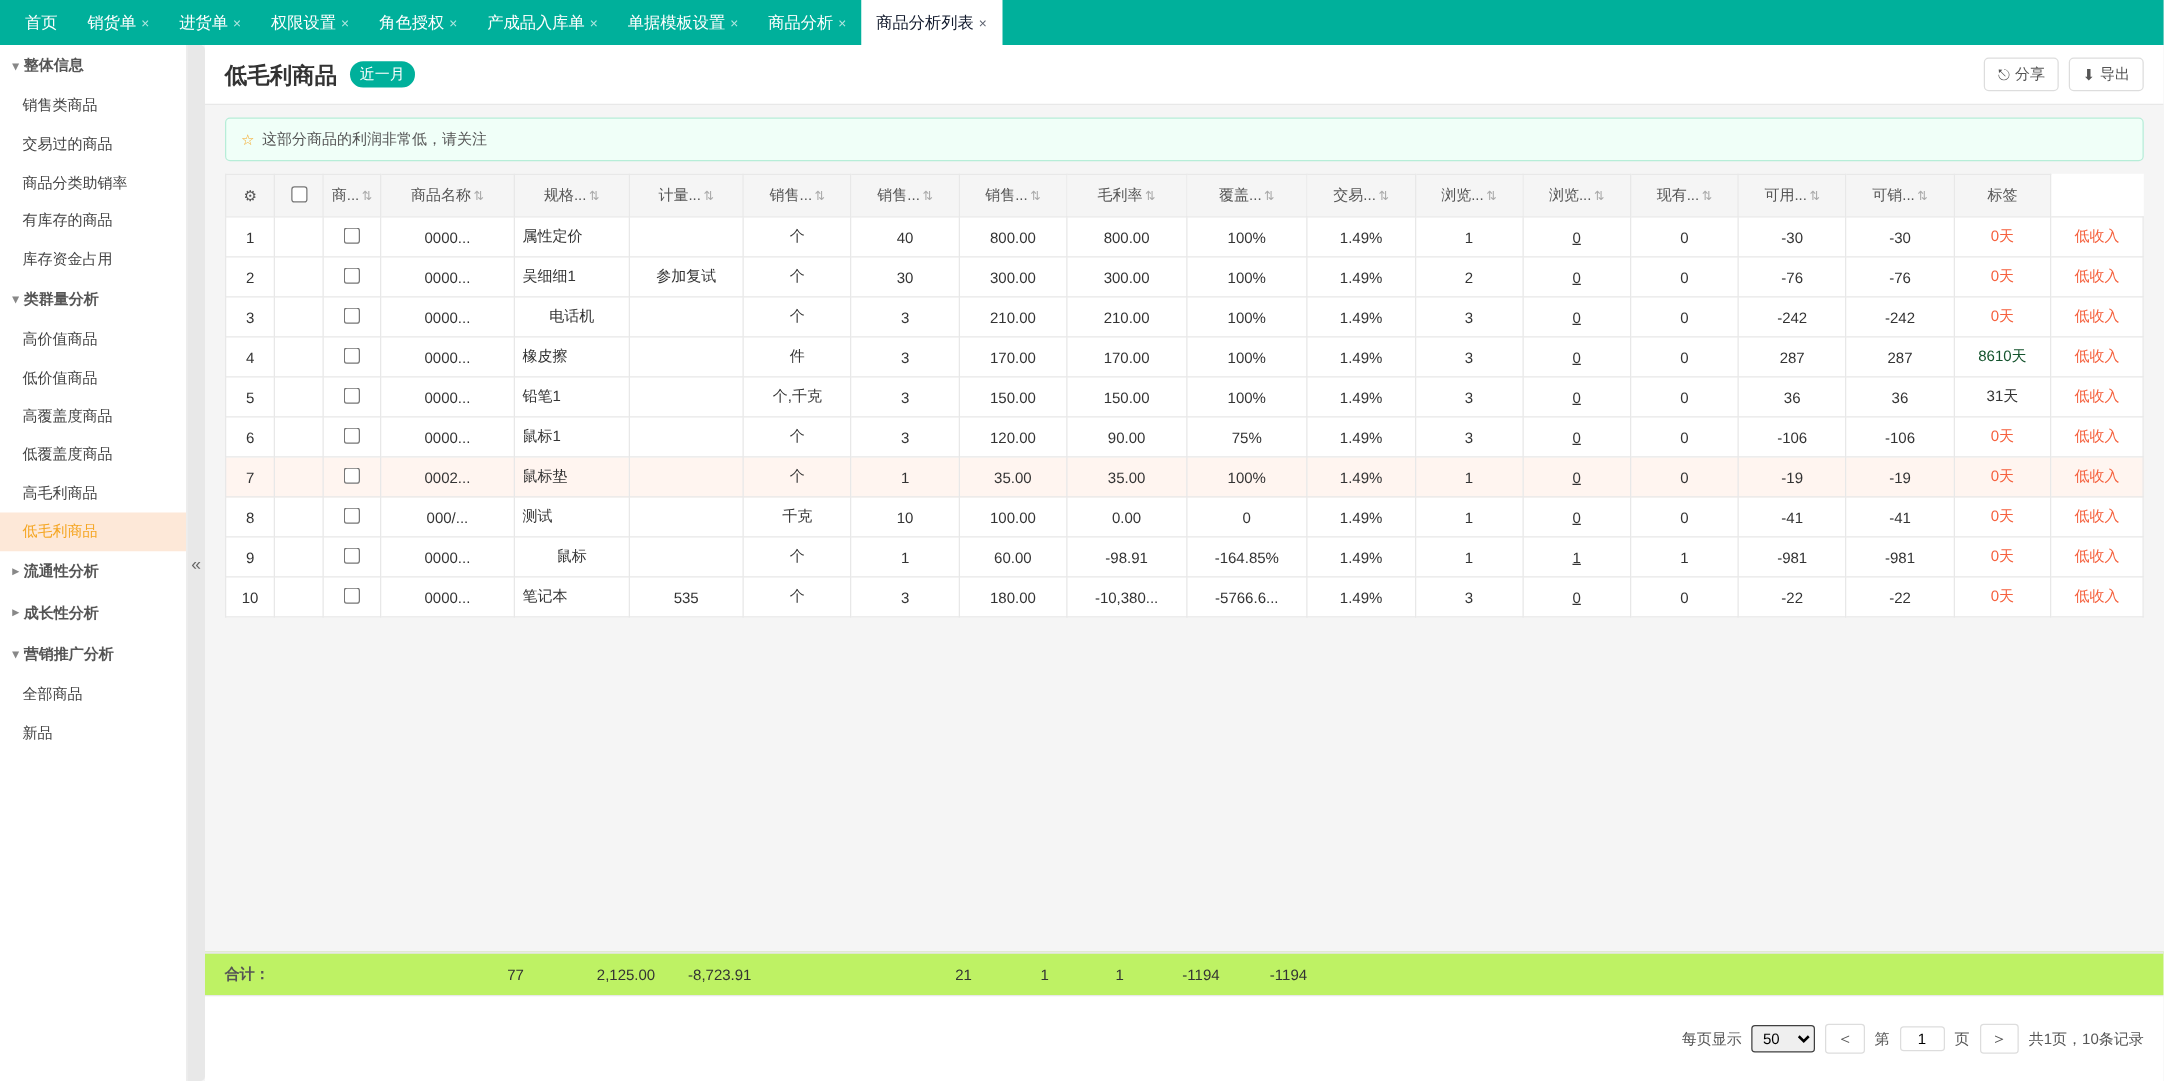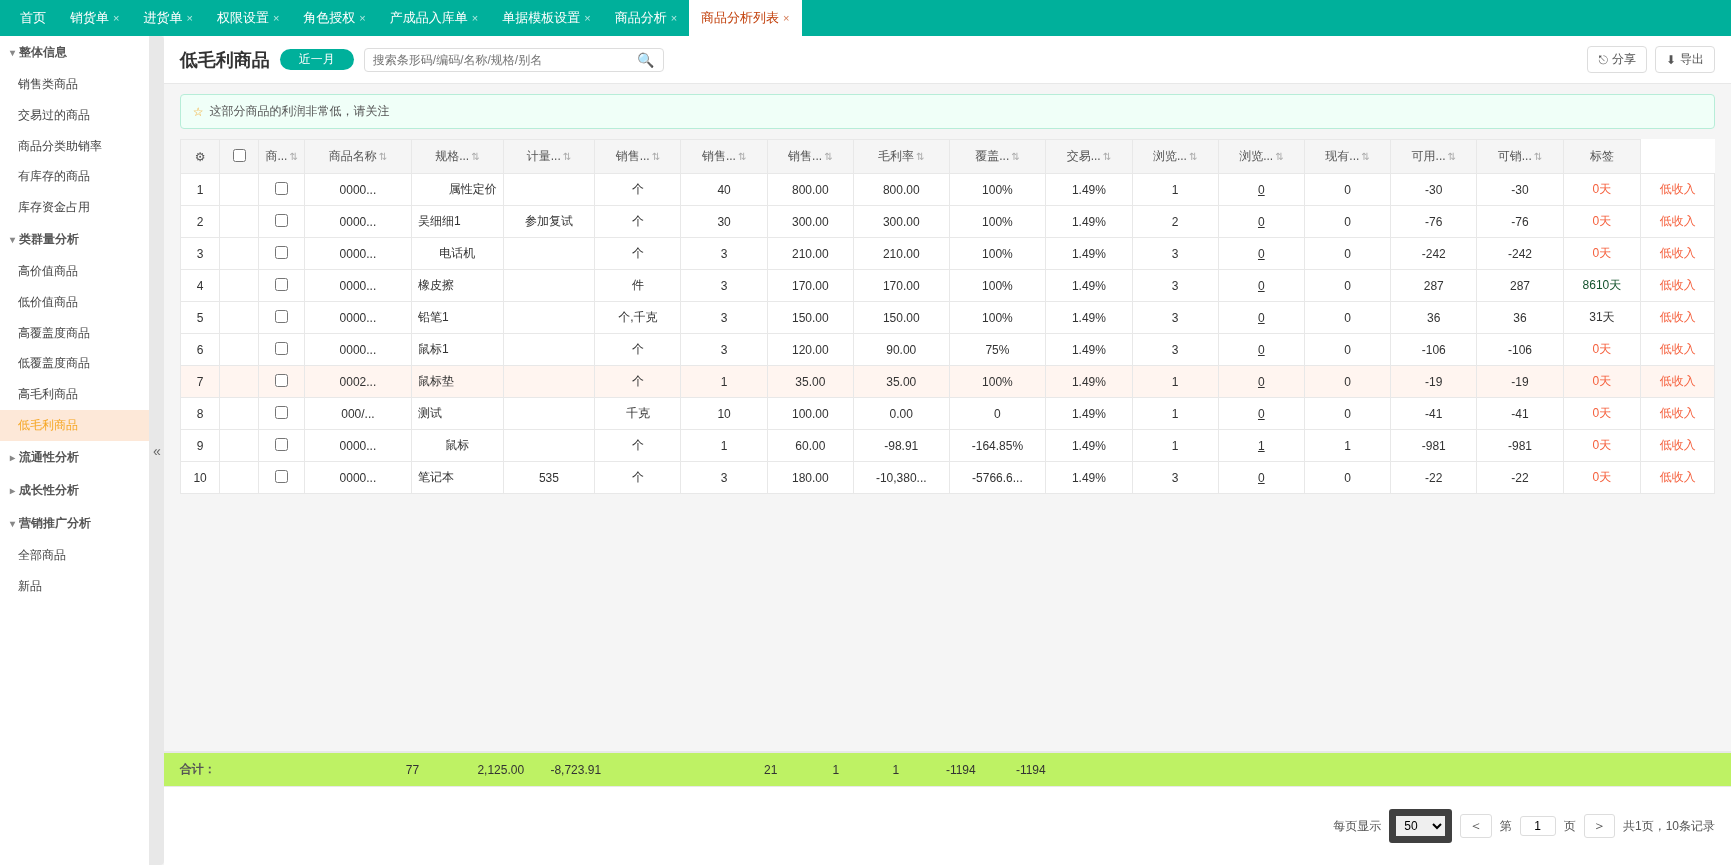--- a/index.html
+++ b/index.html
@@ -15,21 +15,21 @@
     }
     .top-nav-item {
       color: #fff;
       padding: 0 12px;
       height: 36px;
       line-height: 36px;
       cursor: pointer;
       font-size: 13px;
       white-space: nowrap;
     }
-    .top-nav-item.active { background: #fff; color: #c2410c; }
+    .top-nav-item.active { background: #fff; color: #0f172a; }
     .top-nav-item .close-x { margin-left: 4px; font-size: 11px; opacity: 0.7; }
 
     
     .main-layout { display: flex; height: calc(100vh - 36px); }
 
     
     .sidebar {
       width: 150px;
       background: #fff;
       border-right: 1px solid #e8e8e8;
@@ -65,21 +65,21 @@
       padding: 10px 16px;
       display: flex;
       align-items: center;
       border-bottom: 1px solid #e8e8e8;
       gap: 10px;
     }
     .page-title { font-size: 18px; font-weight: bold; color: #333; }
     .date-badge {
       background: #00b09b;
       color: #fff;
-      padding: 2px 19px;
+      padding: 2px 8px;
       border-radius: 12px;
       font-size: 12px;
       cursor: pointer;
     }
     .search-box {
       display: flex;
       align-items: center;
       border: 1px solid #ddd;
       border-radius: 4px;
       padding: 3px 8px;
@@ -167,21 +167,21 @@
       border-top: 1px solid #e8e8e8;
       padding: 22px 16px;
       display: flex;
       align-items: center;
       justify-content: flex-end;
       gap: 8px;
       font-size: 12px;
       color: #555;
     }
     .page-size-select {
-      border: 7px solid #404040;
+      border: 1px solid #404040;
       border-radius: 3px;
       padding: 2px 4px;
       font-size: 12px;
     }
     .page-nav-btn {
       border: 1px solid #ddd;
       background: #fff;
       padding: 2px 8px;
       cursor: pointer;
       border-radius: 3px;
@@ -289,24 +289,20 @@
       <div class="sidebar-item">新品</div>
     </div>
     <button class="collapse-btn">«</button>
   </div>
 
   <div class="content">
 
     <div class="content-header">
       <span class="page-title">低毛利商品</span>
       <span class="date-badge">近一月</span>
-      <div class="search-box">
-        <input type="text" placeholder="搜索条形码/编码/名称/规格/别名" style="">
-        <span class="search-icon">🔍</span>
-      </div>
       <div class="header-actions">
         <button class="action-btn">
           <span>⎋</span>
           <span>分享</span>
         </button>
         <button class="action-btn">
           <span>⬇</span>
           <span>导出</span>
         </button>
       </div>
@@ -340,21 +336,21 @@
             <th><span>可销...</span><span class="sort-icon">⇅</span></th>
             <th><span>标签</span></th>
           </tr>
         </thead>
         <tbody id="table-body">
         <tr>
               <td>1</td>
       <td></td>
       <td class="checkbox-cell"><input type="checkbox" style=""></td>
       <td>0000...</td>
-      <td style="text-align:right;">属性定价</td>
+      <td style="text-align:left;">属性定价</td>
       <td></td>
       <td>个</td>
       <td>40</td>
       <td>800.00</td>
       <td>800.00</td>
       <td>100%</td>
       <td>1.49%</td>
       <td>1</td>
       <td><span class="underline-link">0</span></td>
       <td>0</td>

